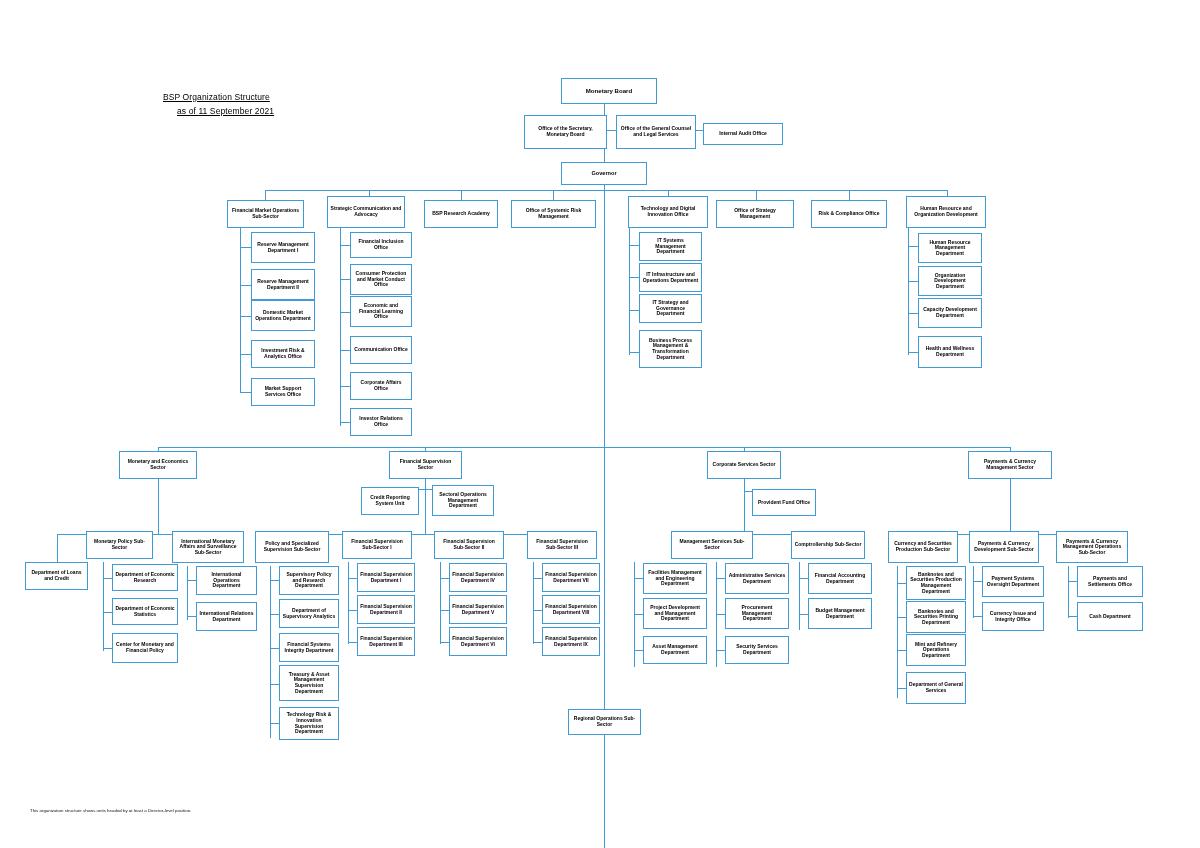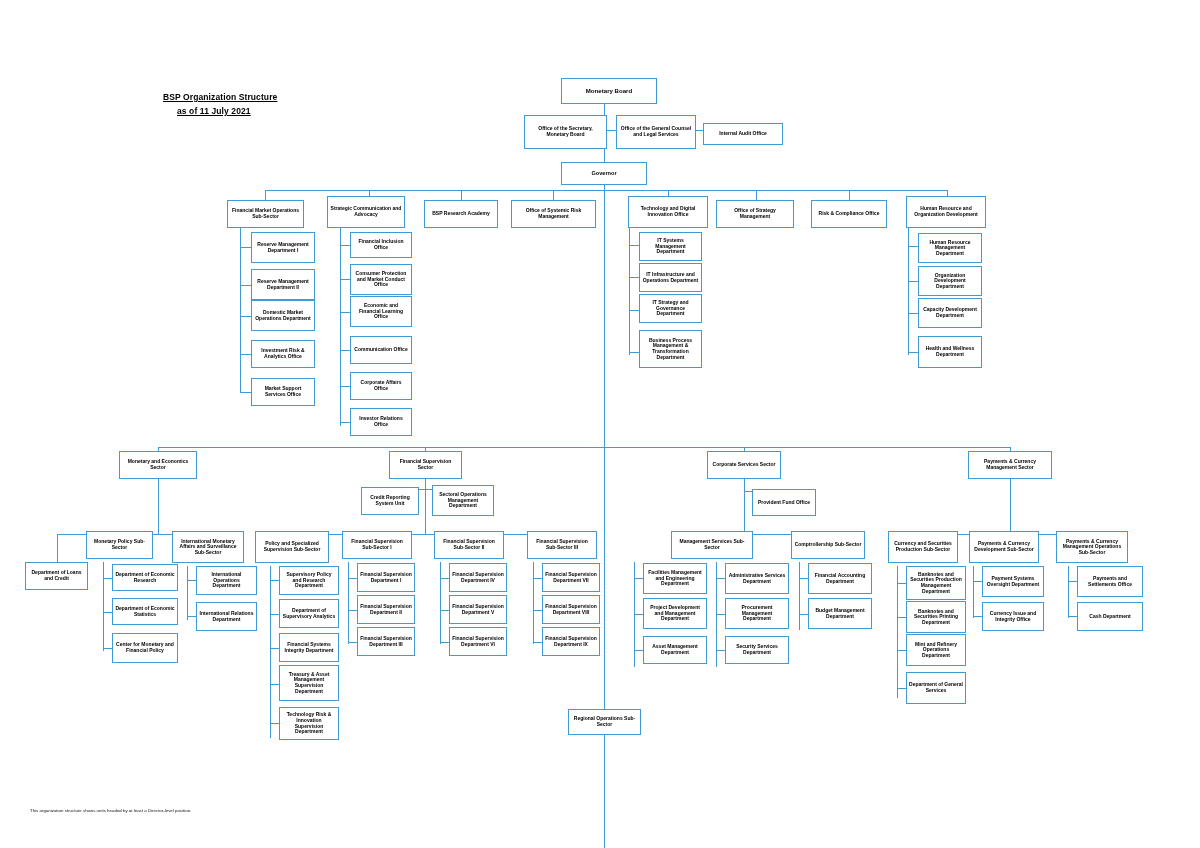--- a/index.html
+++ b/index.html
@@ -1,19 +1,19 @@
 <!DOCTYPE html>
 <html><head>
 <meta charset="utf-8">
 <style>
   html,body{margin:0;padding:0;background:#ffffff;}
   body{width:1200px;height:848px;font-family:"Liberation Sans",sans-serif;color:#000;}
   #canvas{position:relative;width:1200px;height:848px;overflow:hidden;}
 
-  .title{position:absolute;font-weight:bold;font-size:8.5px;text-decoration:underline;
+  .title{position:absolute;font-weight:normal;font-size:8.5px;text-decoration:underline;
          letter-spacing:.1px;white-space:nowrap;}
 
   .node{position:absolute;box-sizing:border-box;border:1.1px solid #3f9ad6;background:#fff;
         display:flex;align-items:center;justify-content:center;text-align:center;
         font-weight:bold;line-height:1.12;padding:1px 2px;overflow:hidden;}
   .node span{display:block;width:100%;}
 
   .s7{font-size:5.0px;}
   .s8{font-size:5.6px;}
   .s9{font-size:6.1px;}
@@ -23,21 +23,21 @@
   .lnh{height:1.1px;}
 
   .foot{position:absolute;font-size:4.4px;color:#111;white-space:nowrap;}
 </style>
 </head>
 <body>
 
 <div id="canvas">
 
   <div class="title" style="left:163px;top:92px;">BSP Organization Structure</div>
-  <div class="title" style="left:177px;top:106px;">as of 11 July 2021</div>
+  <div class="title" style="left:177px;top:106px;">as of 11 September 2021</div>
 
   <div class="ln lnv" style="left:604px;top:104px;height:26px;"></div>
   <div class="ln lnh" style="left:565px;top:130px;width:178px;"></div>
   <div class="ln lnv" style="left:565px;top:130px;height:8px;"></div>
   <div class="ln lnv" style="left:656px;top:130px;height:8px;"></div>
   <div class="ln lnv" style="left:743px;top:130px;height:8px;"></div>
   <div class="ln lnv" style="left:604px;top:130px;height:37px;"></div>
 
   <div class="ln lnv" style="left:604px;top:185px;height:715px;"></div>
 

